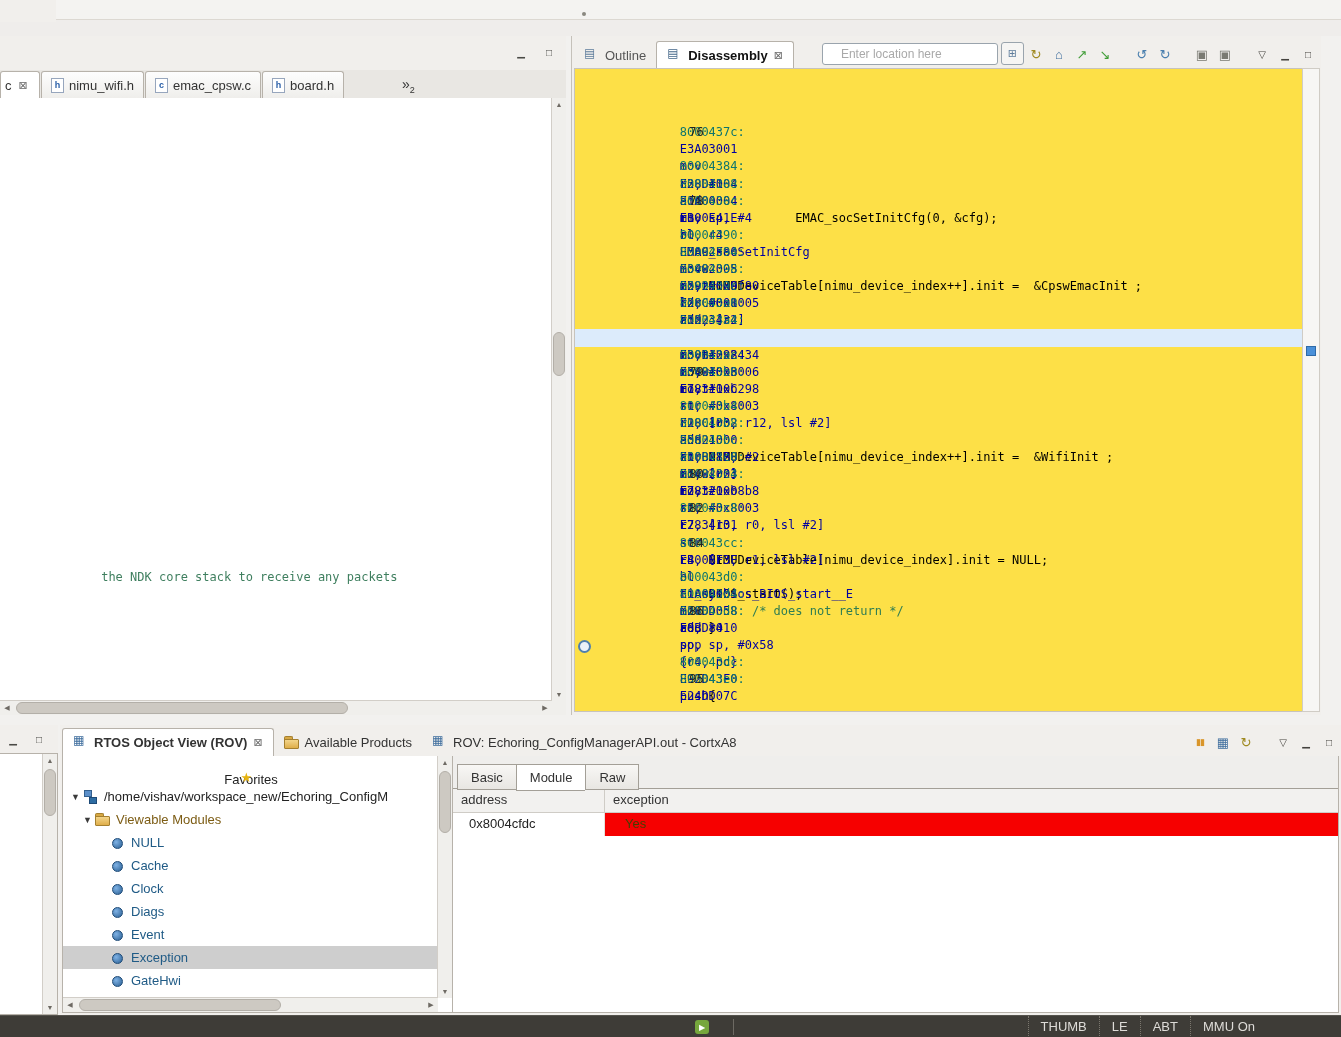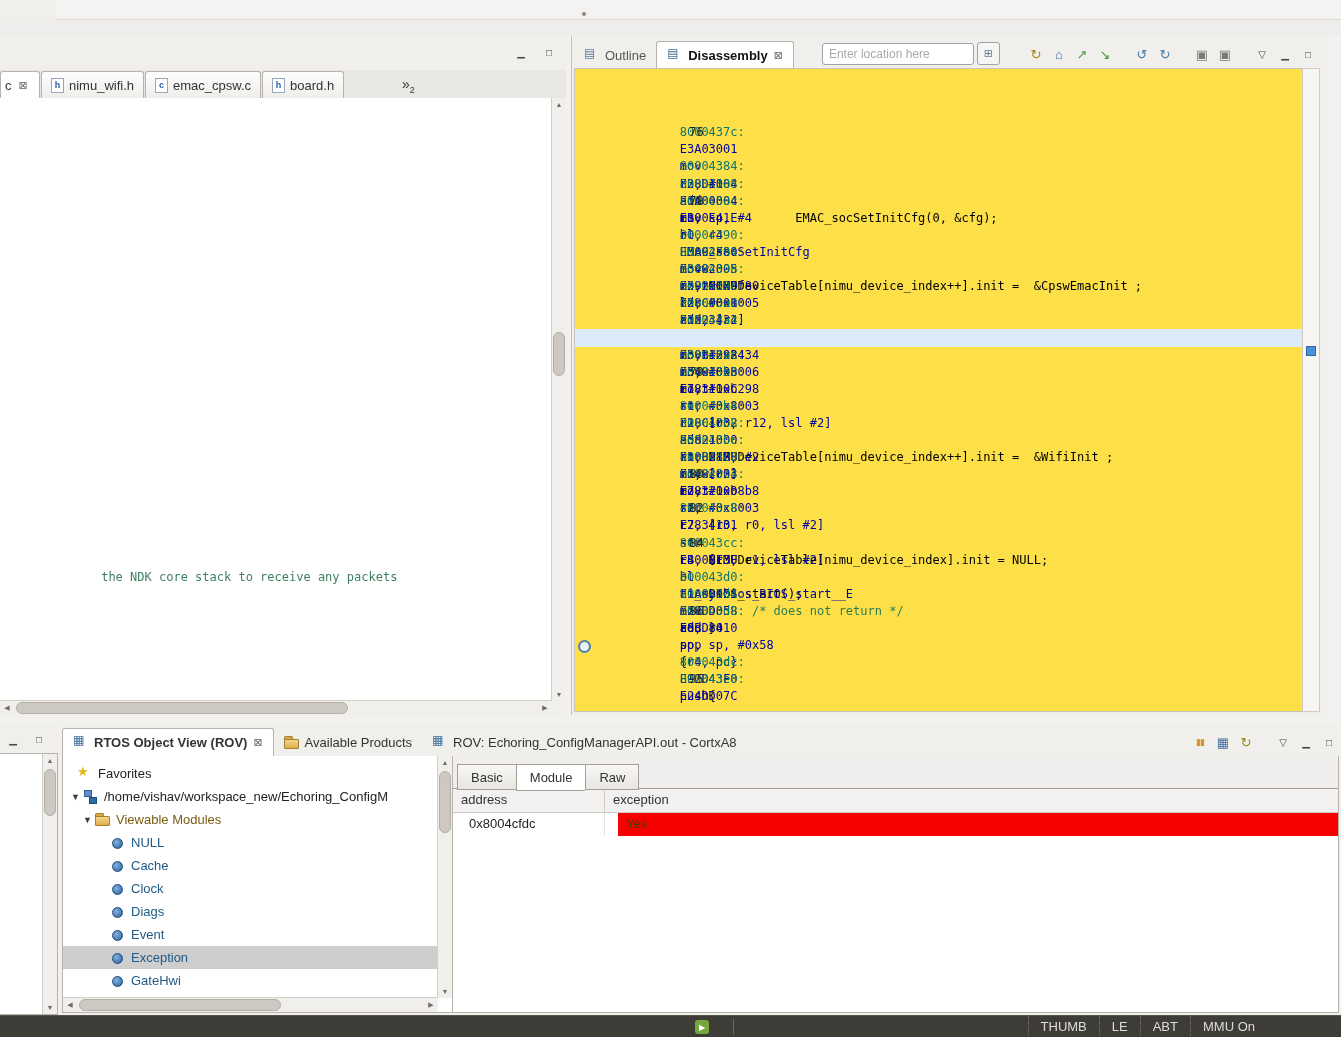--- a/index.html
+++ b/index.html
@@ -59,21 +59,21 @@
   .vtab .close{font-size:11px;color:#666;font-weight:normal;}
   .pico{display:inline-block;width:15px;height:13px;position:relative;}
   .pico.outline::before{content:"▤";color:#5f7d9c;font-size:12px;position:absolute;top:-3px;}
   .pico.disasm::before{content:"▤";color:#46688a;font-size:12px;position:absolute;top:-3px;}
   .pico.grid::before{content:"▦";color:#3f6e9e;font-size:12px;position:absolute;top:-3px;}
   .pico.folder::before{content:"";position:absolute;left:0;top:0;width:7px;height:4px;background:#d8a944;
                        border:1px solid #a5802f;border-bottom:none;border-radius:2px 2px 0 0;}
   .pico.folder::after{content:"";position:absolute;left:0;top:3px;width:13px;height:8px;
                       background:linear-gradient(#f3d58a,#dfae4a);border:1px solid #a5802f;border-radius:1px;}
   #loc-input{margin-left:28px;margin-bottom:3px;width:138px;height:20px;border:1px solid #9aa4ad;
-             border-radius:3px;font-family:"Liberation Sans",sans-serif;font-size:12px;padding:0 6px;color:#333;}
+             border-radius:3px;font-family:"Liberation Sans",sans-serif;font-size:12px;padding:0 18px;color:#333;}
   #loc-input::placeholder{color:#a9a9a9;}
   #goto-btn{margin-left:3px;margin-bottom:3px;width:21px;height:21px;border:1px solid #9aa4ad;border-radius:3px;
             background:#f6f5f3;display:flex;align-items:center;justify-content:center;font-size:11px;color:#5f7d9c;}
   .tbar{display:flex;align-items:center;gap:3px;margin-left:auto;margin-bottom:4px;}
   .tbi{width:20px;height:20px;display:flex;align-items:center;justify-content:center;font-size:13px;border-radius:3px;}
   .tbi.gap{margin-left:14px;}
   .c-olive{color:#a08a22;} .c-blue{color:#3f6e9e;} .c-green{color:#3f9c35;} .c-steel{color:#4a7fae;}
   .c-gray{color:#7a7a72;} .c-dark{color:#44423e;font-size:10px;} .c-orange{color:#d9952a;font-size:9px;letter-spacing:-1px;}
   #rp-body{position:absolute;left:2px;top:32px;right:18px;bottom:3px;background:#fde047;border:1px solid #c7c3bc;overflow:hidden;}
   #disasm{position:absolute;inset:0;padding-top:4px;font-family:"DejaVu Sans Mono","Liberation Mono",monospace;
@@ -116,21 +116,21 @@
   .btab.active{background:#fff;border:1px solid #b7b2aa;border-bottom:none;border-radius:3px 3px 0 0;font-weight:bold;}
   .btab .close{display:none;font-size:11px;color:#666;font-weight:normal;}
   .btab.active .close{display:inline;}
   #bp-body{position:absolute;left:2px;top:31px;right:2px;bottom:2px;background:#fff;border:1px solid #b7b2aa;
            border-top:none;display:flex;overflow:hidden;}
   #rov-tree{width:389px;position:relative;border-right:1px solid #b7b2aa;overflow:hidden;}
   #tree-list{position:absolute;left:0;top:6px;right:15px;}
   .trow{height:23px;display:flex;align-items:center;white-space:nowrap;color:#222;}
   .trow .arr{width:12px;font-size:9px;color:#3a3a3a;visibility:hidden;}
   .trow.root .arr,.trow.vm .arr{visibility:visible;}
-  .trow.fav{padding-left:2px;} .trow.root{padding-left:8px;} .trow.vm{padding-left:20px;} .trow.mod{padding-left:35px;}
+  .trow.fav{padding-left:2px;flex-direction:column;} .trow.root{padding-left:8px;} .trow.vm{padding-left:20px;} .trow.mod{padding-left:35px;}
   .trow.sel{background:#cecece;}
   .trow.vm .lbl{color:#7c5c14;}
   .trow.mod .lbl{color:#205b86;}
   .tico{width:16px;height:15px;margin-right:5px;position:relative;display:inline-block;}
   .tico.star::before{content:"★";color:#e7b410;font-size:13px;position:absolute;top:-2px;}
   .tico.model::before{content:"";position:absolute;left:1px;top:1px;width:6px;height:5px;background:#5b8fc9;border:1px solid #33608f;}
   .tico.model::after{content:"";position:absolute;right:2px;bottom:0;width:6px;height:5px;background:#2d6ca2;border:1px solid #1d4a77;}
   .tico.folder::before{content:"";position:absolute;left:0;top:1px;width:7px;height:4px;background:#d8a944;
                        border:1px solid #a5802f;border-bottom:none;border-radius:2px 2px 0 0;}
   .tico.folder::after{content:"";position:absolute;left:0;top:4px;width:13px;height:8px;
@@ -142,23 +142,23 @@
   #rov-detail{flex:1;position:relative;background:#efeeec;}
   #dtabs{position:absolute;left:4px;top:8px;display:flex;z-index:2;}
   .dtab{height:24px;padding:0 13px;display:flex;align-items:center;border:1px solid #a39f97;border-right:none;
         background:linear-gradient(#f8f7f5,#e8e6e2);color:#333;}
   .dtab:last-child{border-right:1px solid #a39f97;}
   .dtab.active{background:#fff;position:relative;margin-bottom:-1px;padding-bottom:1px;}
   #rov-table{position:absolute;left:0;top:32px;right:0;bottom:0;background:#fff;border-top:1px solid #a39f97;}
   .thead{height:24px;display:flex;background:#f2f1ef;border-bottom:1px solid #cfccc6;box-sizing:border-box;}
   .th{padding:3px 8px;color:#333;box-sizing:border-box;}
   .th.c1{width:152px;border-right:1px solid #cfccc6;}
-  .trow-data{height:23px;display:flex;gap:13px;}
+  .trow-data{height:23px;display:flex;}
   .td-addr{width:152px;padding:3px 8px 3px 16px;border-right:1px solid #e4e1dc;box-sizing:border-box;color:#222;}
-  .td-exc{flex:1;background:#f60000;color:#473e00;padding:3px 8px;}
+  .td-exc{flex:1;background:#f60000;color:#473e00;padding:3px 20px;}
 
   
   #statusbar{position:absolute;left:0;top:1015px;width:1341px;height:22px;background:#3e3c37;
              border-top:1px solid #55534d;color:#dedcd8;overflow:hidden;}
   #statusbar-left{position:absolute;left:0;top:0;width:56px;height:22px;background:#f1efec;}
   #status-icon{position:absolute;left:695px;top:4px;width:14px;height:14px;background:#76a73c;border-radius:3px;
                color:#fff;font-size:8px;display:flex;align-items:center;justify-content:center;}
   #status-sep{position:absolute;left:733px;top:3px;width:1px;height:16px;background:#6d6a63;}
   #status-items{position:absolute;right:74px;top:0;display:flex;height:22px;}
   .sbi{padding:3px 12px 0 12px;border-left:1px dotted #7b776e;white-space:nowrap;}

